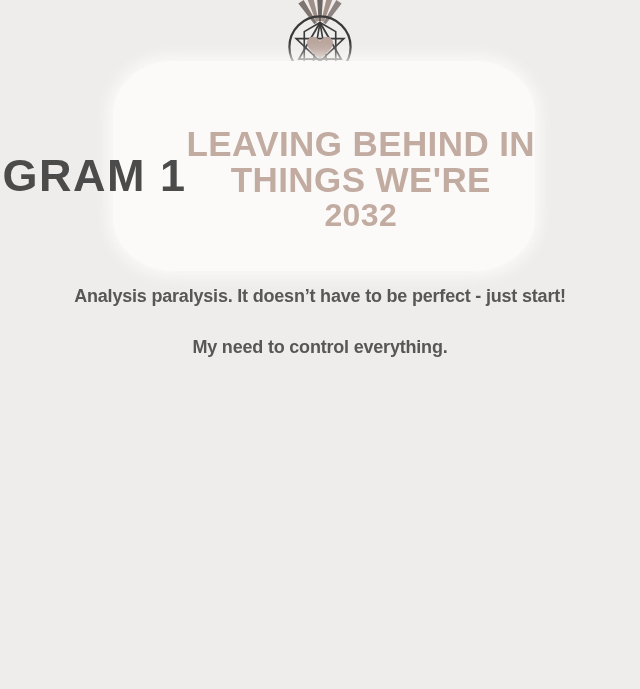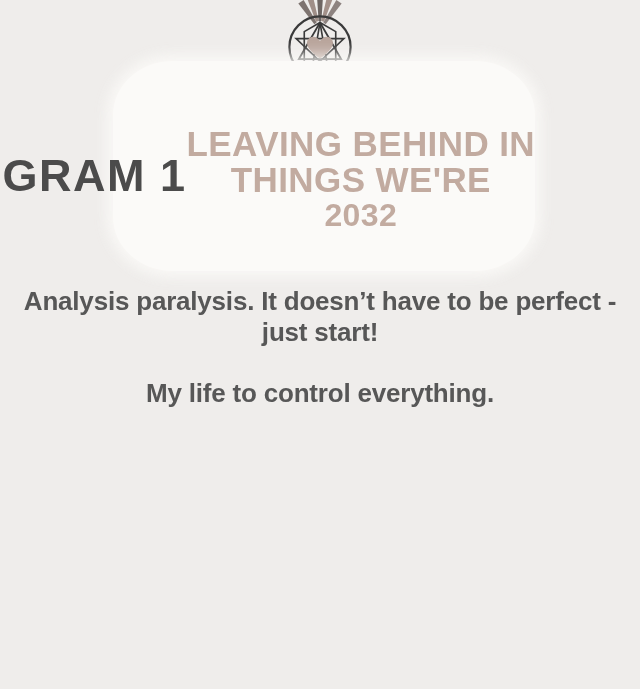--- a/index.html
+++ b/index.html
@@ -96,21 +96,21 @@
   .subtitle .year { display: block; font-size: 32px; }
 
   
   .body-copy {
     position: absolute;
     left: 16px;
     top: 286px;
     width: 608px;
     text-align: center;
     color: #575757;
-    font-size: 26px;
+    font-size: 18px;
     font-weight: bold;
     line-height: 1.21;
     letter-spacing: -0.2px;
   }
   .para { margin: 0 0 29px 0; }
   .para:last-child { margin-bottom: 0; }
 </style>
 </head>
 <body>
 
@@ -157,16 +157,16 @@
     <div class="title">ENNEAGRAM 1</div>
     <div class="subtitle">
       <span class="sub-line">LEAVING BEHIND IN</span>
       <span class="sub-line">THINGS WE'RE</span>
       <span class="year">2032</span>
     </div>
   </div>
 
   <div class="body-copy">
     <p class="para">Analysis paralysis. It doesn’t have to be perfect - just start!</p>
-    <p class="para">My life to control everything.</p>
+    <p class="para">My need to control everything.</p>
   </div>
 
 </div>
 
 </body></html>

